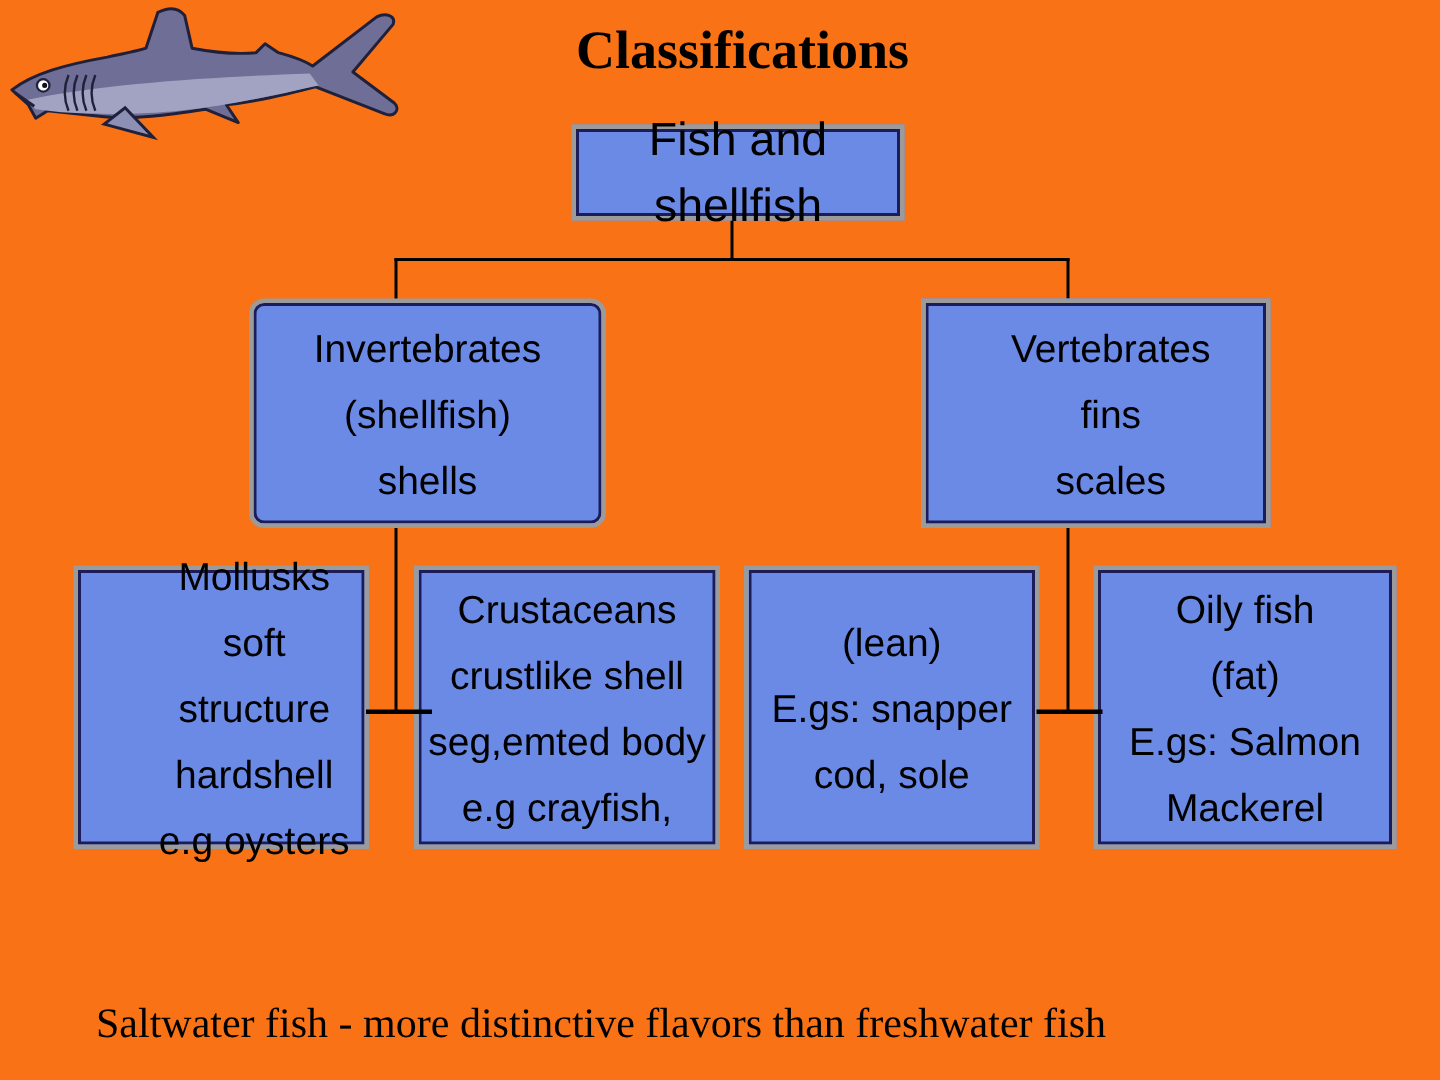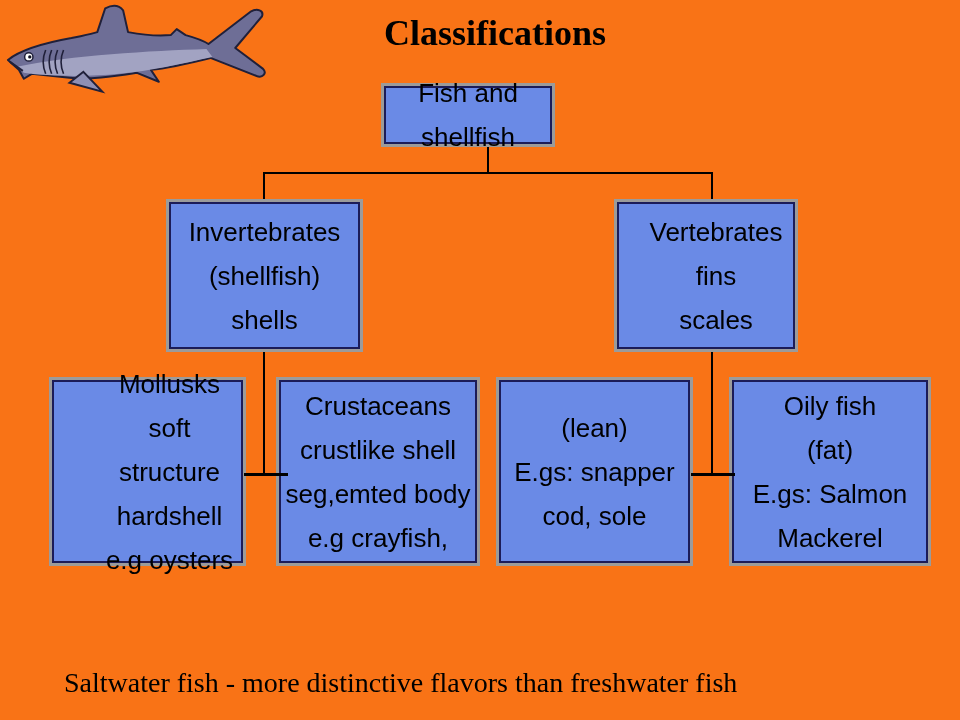--- a/index.html
+++ b/index.html
@@ -14,23 +14,23 @@
   }
   .node {
     position:absolute; box-sizing:border-box;
     background:#6a8ae6;
     border:3px solid #9b9b9b;
     box-shadow: inset 0 0 0 2px #1c1c58;
     display:flex; flex-direction:column; align-items:center; justify-content:center;
     text-align:center; font-size:26px; line-height:44px; color:#000;
     z-index:2;
   }
-  .node.root { left:381px; top:83px;  width:174px; height:64px; font-size:26px; }
-  .node.inv  { left:166px; top:199px; width:197px; height:153px; }
-  .node.vert { left:614px; top:199px; width:184px; height:153px;padding-left:20px; }
+  .node.root { left:381px; top:83px;  width:222px; height:64px; font-size:31px; }
+  .node.inv  { left:166px; top:199px; width:238px; height:153px;border-radius:10px; }
+  .node.vert { left:614px; top:199px; width:233px; height:153px;padding-left:20px; }
   .node.mol  { left:49px;  top:377px; width:197px; height:189px;padding-left:44px; }
   .node.cru  { left:276px; top:377px; width:204px; height:189px; }
   .node.whi  { left:496px; top:377px; width:197px; height:189px; }
   .node.oil  { left:729px; top:377px; width:202px; height:189px; }
   .node span { display:block; }
   .connector { position:absolute; background:#000000; z-index:1; }
   .c-v-root  { left:487px; top:146px; width:2px;  height:28px; }
   .c-h-main  { left:263px; top:172px; width:450px; height:2px; }
   .c-v-left  { left:263px; top:172px; width:2px;  height:28px; }
   .c-v-right { left:711px; top:172px; width:2px;  height:28px; }

